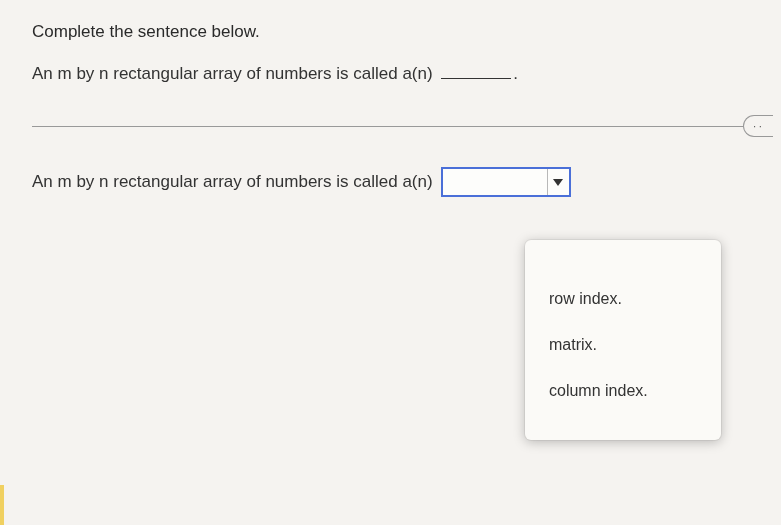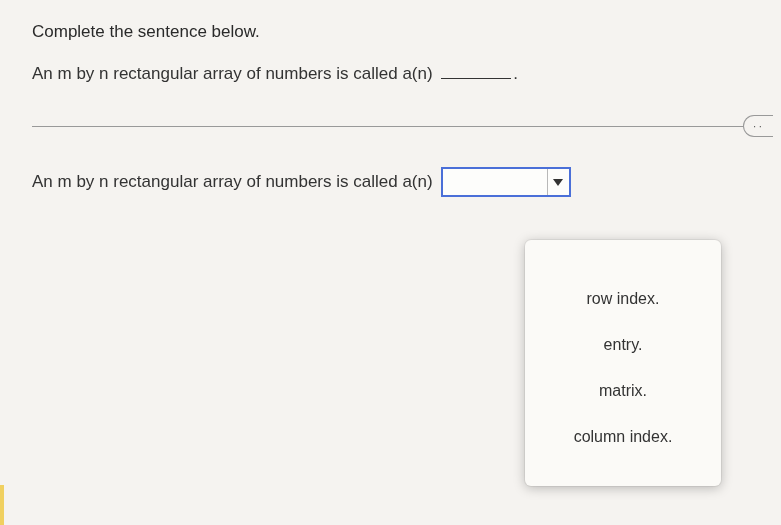--- a/index.html
+++ b/index.html
@@ -99,21 +99,20 @@
     }
     .dropdown {
       position: absolute;
       left: 525px;
       top: 240px;
       width: 196px;
       background: #fbfaf7;
       border-radius: 6px;
       box-shadow: 0 2px 12px rgba(0,0,0,0.25), 0 0 0 1px rgba(0,0,0,0.05);
       padding: 36px 0 26px 0;
-      text-align: center;
     }
     .dropdown-item {
       padding: 14px 24px;
       color: #333;
       cursor: pointer;
       font-size: 16px;
     }
     .left-edge {
       position: absolute;
       left: 0;
@@ -144,18 +143,17 @@
       <span></span>
       <div class="select-arrow-zone">
         <div class="select-arrow"></div>
       </div>
     </div>
   </div>
 </div>
 
 <div class="dropdown">
   <div class="dropdown-item">row index.</div>
-  <div class="dropdown-item">entry.</div>
   <div class="dropdown-item">matrix.</div>
   <div class="dropdown-item">column index.</div>
 </div>
 
 <div class="left-edge"></div>
 
 </body></html>

